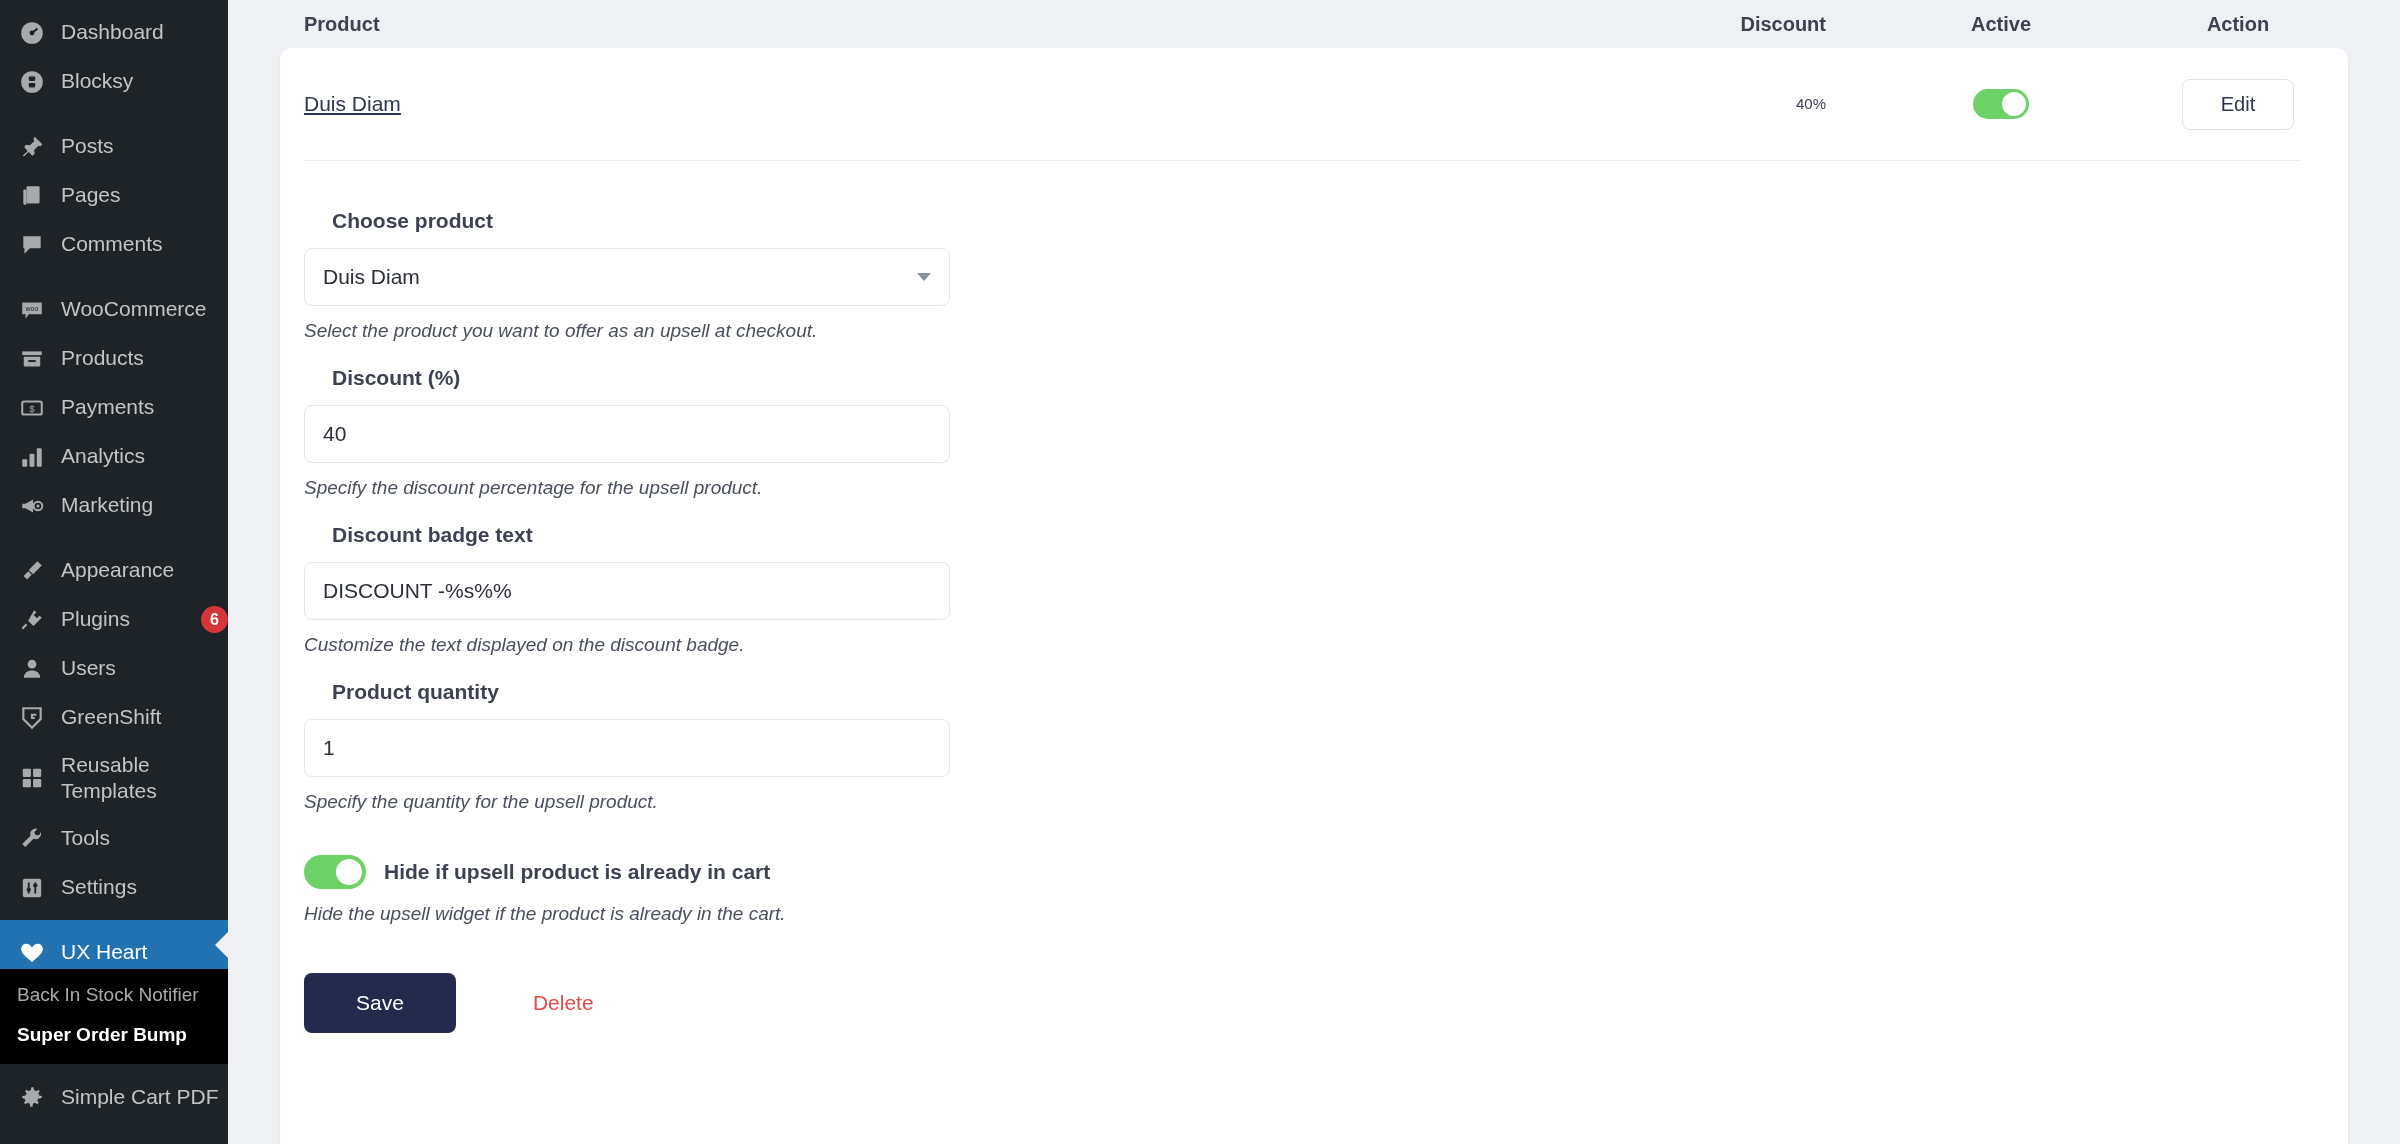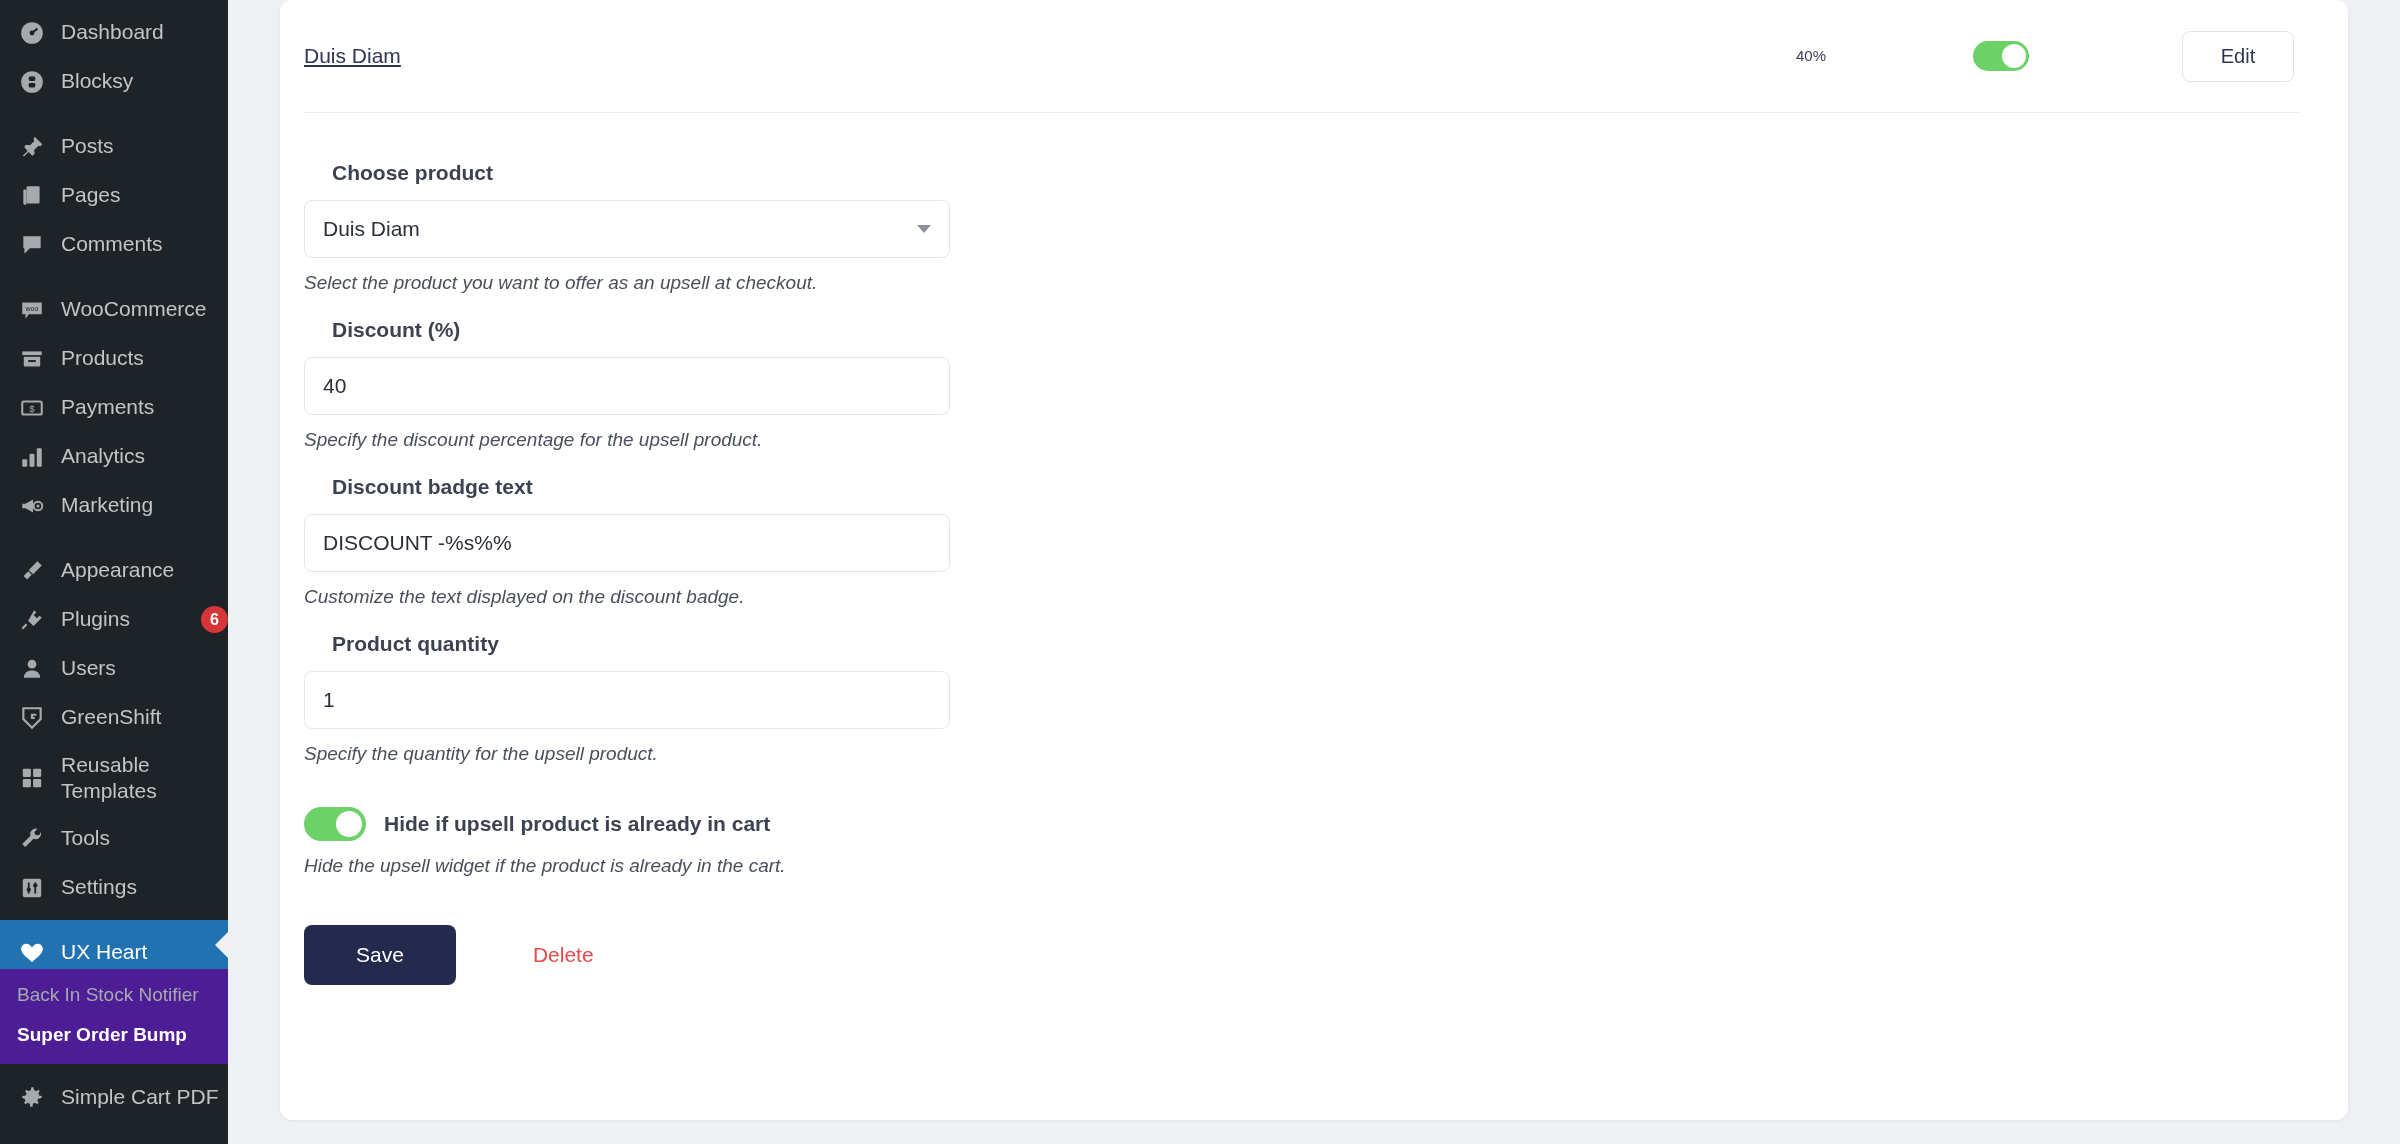--- a/index.html
+++ b/index.html
@@ -52,21 +52,21 @@
   .menu-item.active::after {
     content: "";
     position: absolute;
     right: -1px; top: 50%;
     transform: translateY(-50%);
     border-style: solid;
     border-width: 14px 14px 14px 0;
     border-color: transparent #f0f0f1 transparent transparent;
   }
   .menu-gap { height: 16px; }
-  .submenu { background: #4c1d95; padding: 6px 16px 10px 0; }
+  .submenu { background: #000000; padding: 6px 16px 10px 0; }
   .submenu-item {
     padding: 7px 0 7px 17px;
     font-size: 19px;
     color: #a7aaad;
     cursor: pointer;
     line-height: 1.35;
   }
   .submenu-item.current { color: #fff; font-weight: bold; }
   .badge {
     display: inline-flex;
@@ -459,20 +459,26 @@
             <path d="M12 8.4a3.6 3.6 0 100 7.2 3.6 3.6 0 000-7.2zm9 4.6v-2l-2.4-.5a6.8 6.8 0 00-.8-1.9l1.4-2-1.4-1.4-2 1.4a6.8 6.8 0 00-1.9-.8L13.4 3h-2l-.5 2.8c-.7.2-1.3.4-1.9.8l-2-1.4-1.4 1.4 1.4 2c-.4.6-.6 1.2-.8 1.9L3 11v2l2.2.5c.2.7.4 1.3.8 1.9l-1.4 2 1.4 1.4 2-1.4c.6.4 1.2.6 1.9.8l.5 2.8h2l.5-2.8c.7-.2 1.3-.4 1.9-.8l2 1.4 1.4-1.4-1.4-2c.4-.6.6-1.2.8-1.9z"></path>
           </svg>
       </span>
       <span class="label">Simple Cart PDF</span>
     </div>
 
   </nav>
 
   <main class="main">
 
+    <div class="table-head">
+      <div class="th col-product">Product</div>
+      <div class="th col-discount">Discount</div>
+      <div class="th col-active">Active</div>
+      <div class="th col-action">Action</div>
+    </div>
 
     <section class="card">
 
       <div class="row">
         <div class="col-product">
           <span class="product-link">Duis Diam</span>
         </div>
         <div class="col-discount">
           <span class="discount-val">40%</span>
         </div>

